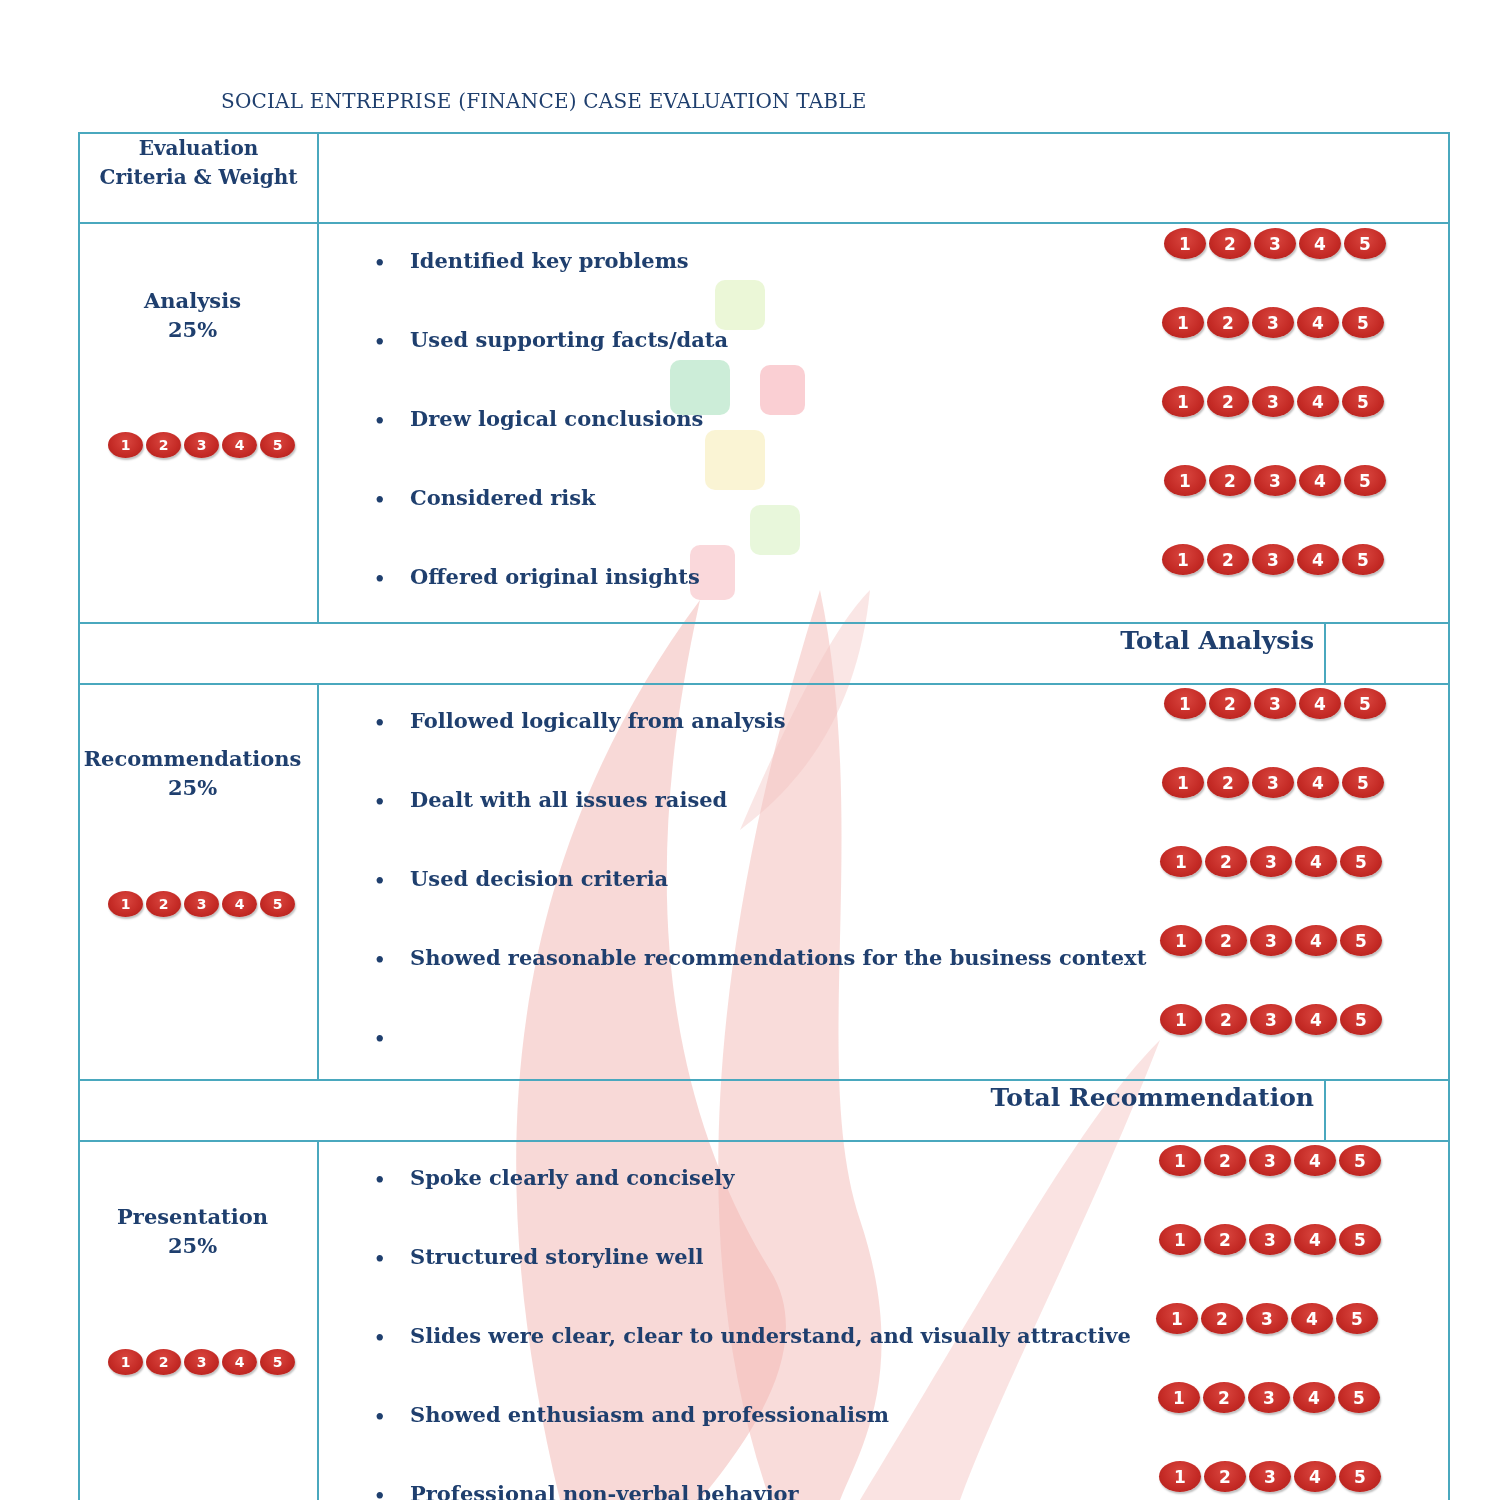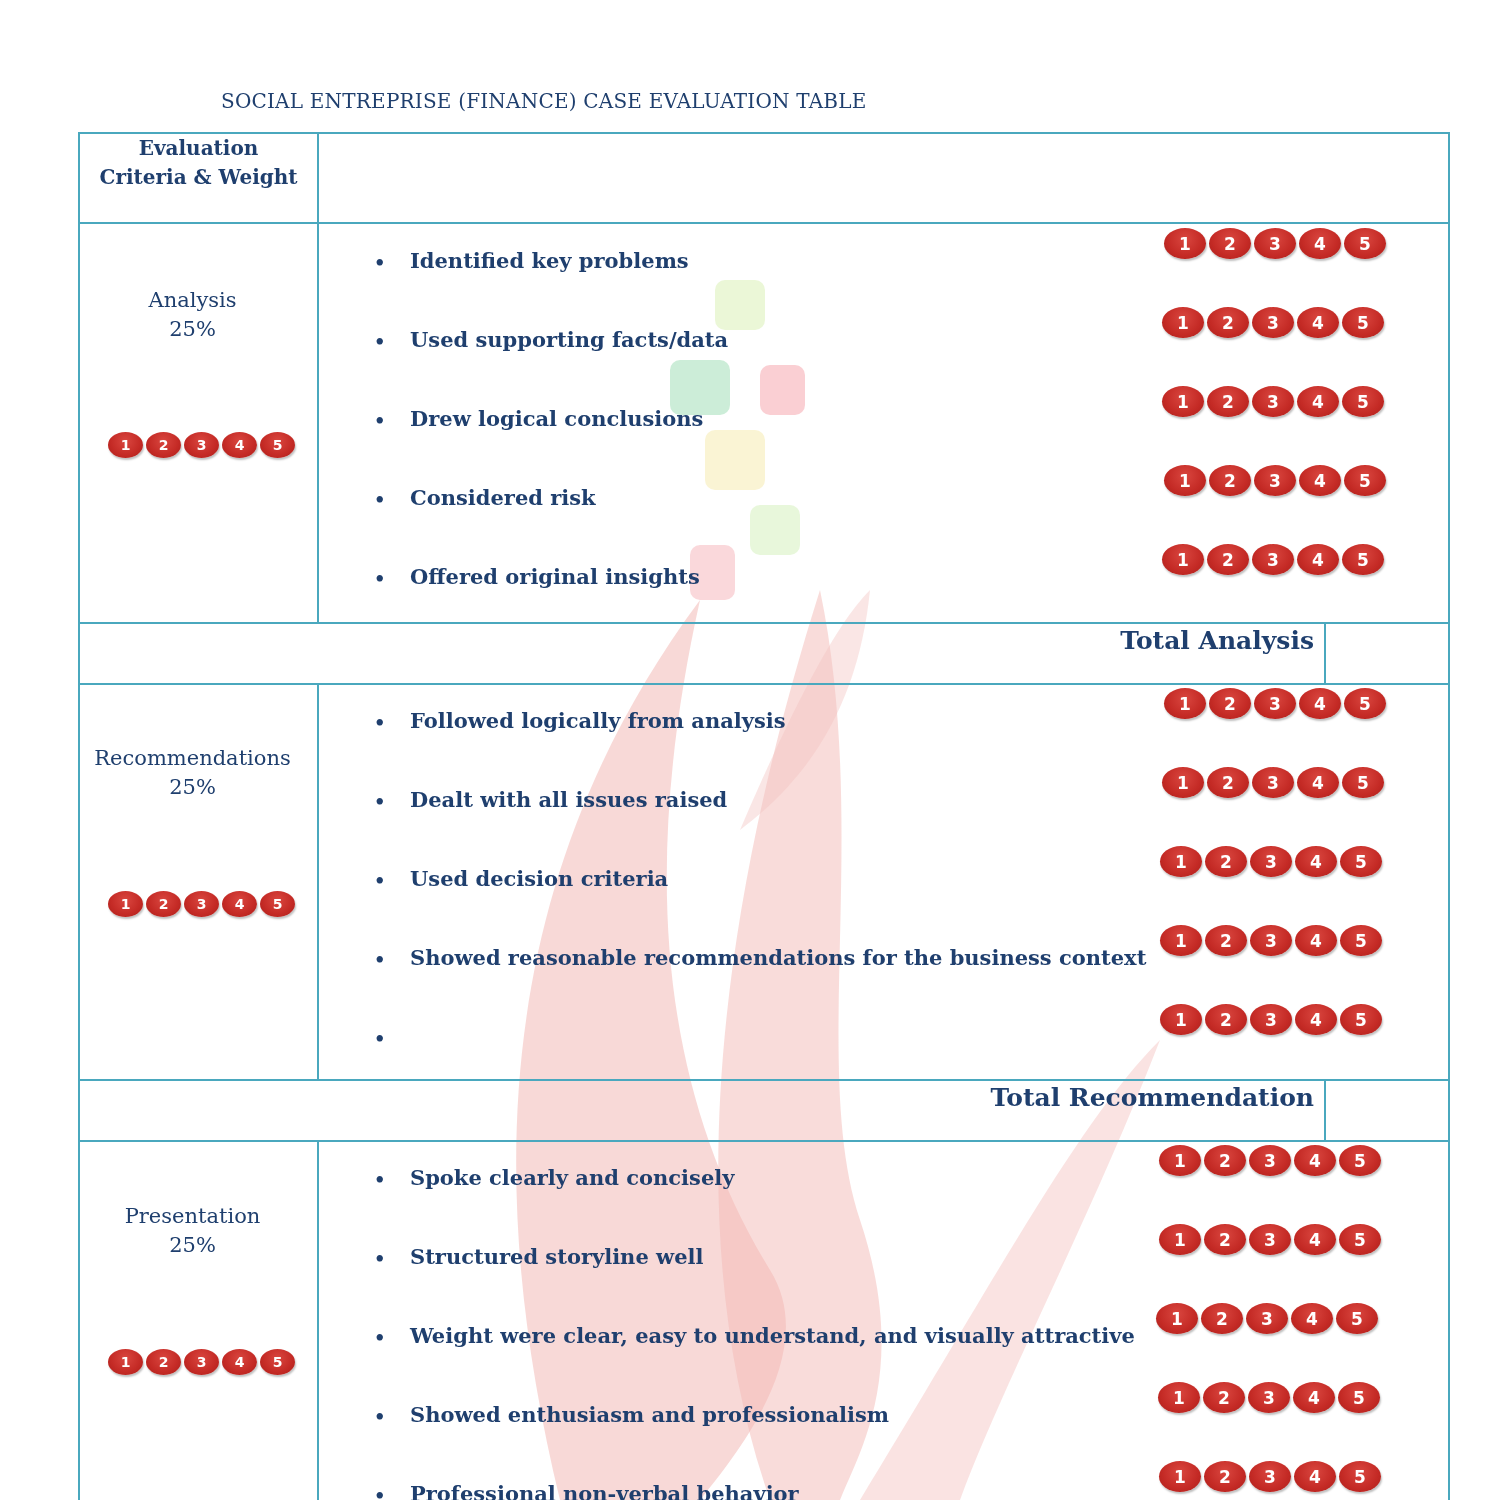--- a/index.html
+++ b/index.html
@@ -6,21 +6,21 @@
   body { width:1500px; height:1500px; position:relative; overflow:hidden;
          font-family:"DejaVu Serif", "Liberation Serif", serif; color:#1f3f6e; }
   .wm { position:absolute; left:440px; top:270px; width:760px; height:1230px; pointer-events:none; }
   .title { position:absolute; left:221px; top:89px; font-size:20px; font-weight:normal; letter-spacing:0.2px; }
   .tbl { position:absolute; left:78px; top:132px; width:1372px; border:2px solid #4aa8be; box-sizing:border-box; }
   .row { position:relative; border-bottom:2px solid #4aa8be; box-sizing:border-box; }
   .row:last-child { border-bottom:none; }
   .left { position:absolute; left:0; top:0; bottom:0; width:239px; border-right:2px solid #4aa8be; box-sizing:border-box; text-align:center; }
   .right { position:absolute; left:239px; right:0; top:0; bottom:0; }
   .hdr-text { font-size:20px; font-weight:bold; line-height:29px; }
-  .crit-name { position:absolute; left:0; right:12px; font-size:21px; font-weight:normal; line-height:29px; }
+  .crit-name { position:absolute; left:0; right:12px; font-size:21px; font-weight:bold; line-height:29px; }
   .item { position:absolute; left:0; right:0; height:40px; }
   .bullet { position:absolute; left:55px; top:8px; font-size:18px; font-weight:bold; }
   .label { position:absolute; left:91px; top:4px; font-size:21px; font-weight:bold; white-space:nowrap; }
   .scale { position:absolute; display:flex; gap:3px; }
   .pill { width:42px; height:31px; border-radius:50%; background:radial-gradient(ellipse at 50% 35%, #d9463f 0%, #c42a25 60%, #a71f1b 100%);
           color:#fff; font-family:"DejaVu Sans","Liberation Sans",sans-serif; font-weight:bold; font-size:17px;
           display:flex; align-items:center; justify-content:center; box-shadow:1px 2px 2px rgba(0,0,0,0.25); }
   .pill.sm { width:35px; height:26px; font-size:14px; }
   .total-label { position:absolute; right:134px; top:2px; font-size:25px; font-weight:bold; }
   .total-box { position:absolute; right:0; top:0; bottom:0; width:122px; border-left:2px solid #4aa8be; }
@@ -232,21 +232,21 @@
         <div class="scale" style="left:840px;top:-16px">
           <div class="pill">1</div>
             <div class="pill">2</div>
             <div class="pill">3</div>
             <div class="pill">4</div>
             <div class="pill">5</div>
         </div>
       </div>
       <div class="item" style="top:177px">
         <span class="bullet">•</span>
-        <span class="label">Weight were clear, easy to understand, and visually attractive</span>
+        <span class="label">Slides were clear, clear to understand, and visually attractive</span>
         <div class="scale" style="left:837px;top:-16px">
           <div class="pill">1</div>
             <div class="pill">2</div>
             <div class="pill">3</div>
             <div class="pill">4</div>
             <div class="pill">5</div>
         </div>
       </div>
       <div class="item" style="top:256px">
         <span class="bullet">•</span>

